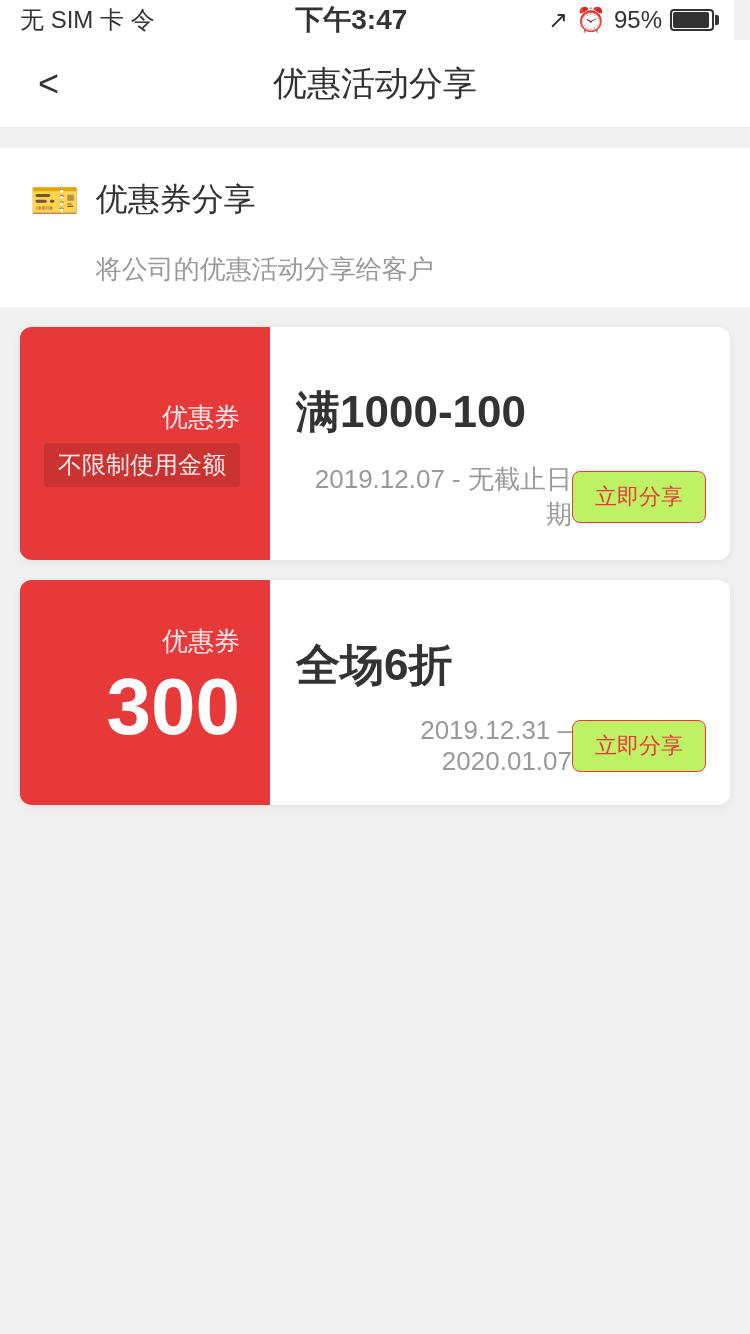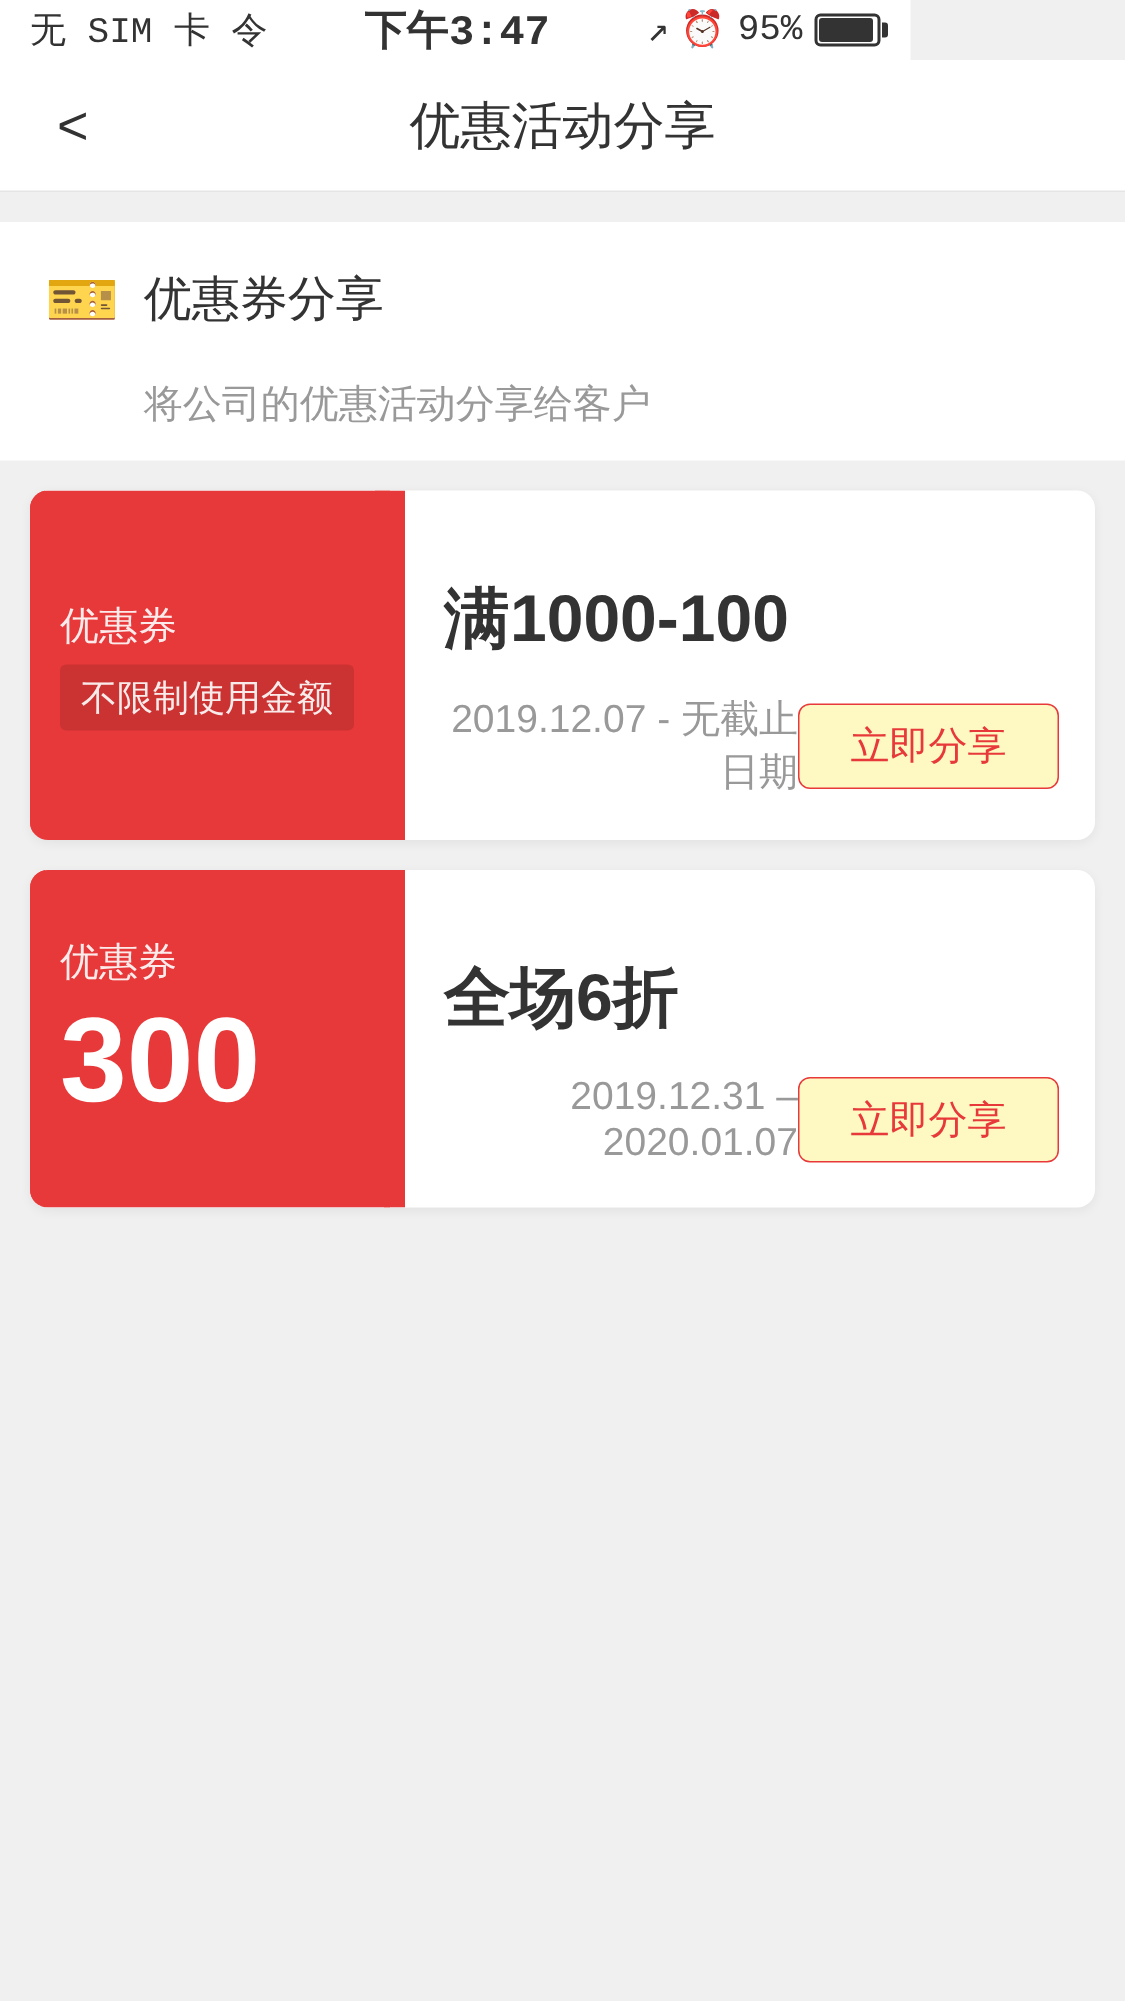--- a/index.html
+++ b/index.html
@@ -8,30 +8,29 @@
       width: 750px;
       min-height: 1334px;
       background: #f0f0f0;
       font-family: -apple-system, "PingFang SC", "Helvetica Neue", sans-serif;
       font-size: 28px;
       color: #333;
     }
 
     
     .status-bar {
-      width: 607px;
+      width: 734px;
       height: 40px;
       background: #fff;
       display: flex;
       align-items: center;
       justify-content: space-between;
       padding: 0 20px;
       font-size: 24px;
       font-weight: 500;
-      font-family: Liberation Mono, monospace;
     }
     .status-left {
       display: flex;
       align-items: center;
       gap: 10px;
     }
     .status-center {
       font-size: 28px;
       font-weight: 600;
     }
@@ -138,21 +137,21 @@
       display: flex;
       box-shadow: 0 2px 8px rgba(0,0,0,0.06);
     }
     .coupon-left {
       background: #e8393a;
       width: 240px;
       min-width: 240px;
       padding: 28px 20px;
       display: flex;
       flex-direction: column;
-      align-items: flex-start;
+      align-items: flex-end;
       justify-content: center;
       position: relative;
     }
     
     .coupon-left::after {
       content: '';
       position: absolute;
       right: -10px;
       top: 0;
       bottom: 0;
@@ -216,24 +215,24 @@
     }
     .coupon-date {
       font-size: 26px;
       color: #999;
       flex: 1;
       text-align: right;
     }
     .share-btn {
       border: 1.5px solid #e8393a;
       border-radius: 8px;
-      padding: 10px 34px;
-      font-size: 26px;
+      padding: 10px 22px;
+      font-size: 22px;
       color: #e8393a;
-      background: #fef9c3;
+      background: #bef264;
       cursor: pointer;
       white-space: nowrap;
     }
 
     
     .gray-area {
       flex: 1;
       min-height: 500px;
       background: #f0f0f0;
     }

